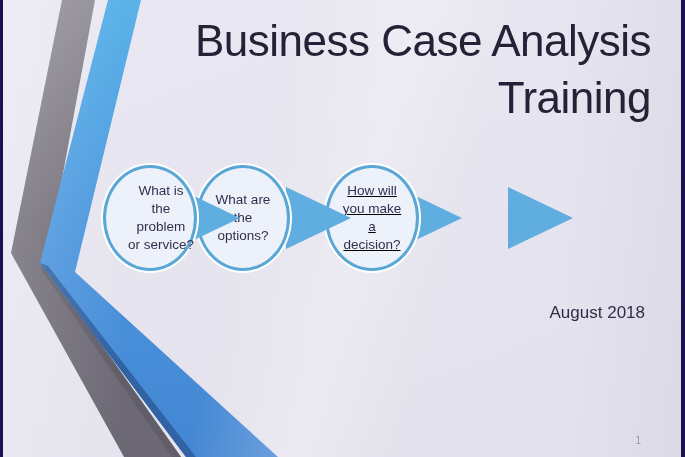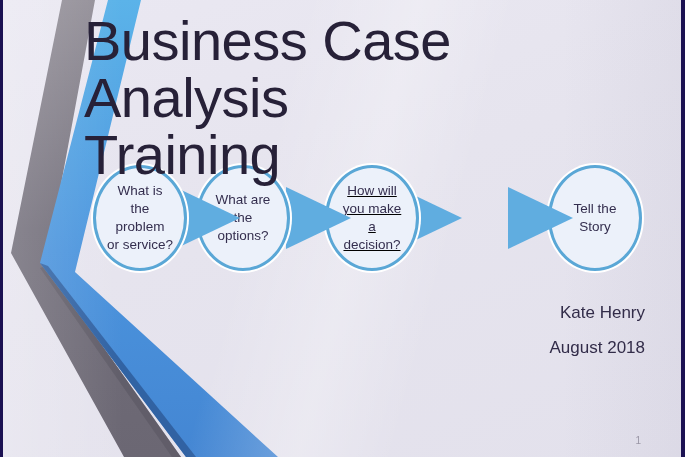--- a/index.html
+++ b/index.html
@@ -14,37 +14,37 @@
     position:absolute;inset:0;z-index:0;pointer-events:none;
     background:
       linear-gradient(105deg,rgba(255,255,255,0) 38%,rgba(255,255,255,0.25) 52%,rgba(255,255,255,0) 64%),
       linear-gradient(90deg,rgba(255,255,255,0.18) 0%,rgba(255,255,255,0) 18%,rgba(120,115,150,0.00) 82%,rgba(120,115,150,0.07) 100%);
   }
   .ribbons{position:absolute;left:0;top:0;z-index:0;}
   .frame-edge{position:absolute;top:0;height:457px;z-index:20;}
   .frame-edge.left{left:0;width:3px;background:#1b1152;}
   .frame-edge.right{right:0;width:4px;background:#1b1152;}
   .title{
-    position:absolute;top:12px;right:41px;z-index:10;
-    width:560px;text-align:left;
-    font-size:56px;line-height:57px;letter-spacing:-0.5px;
+    position:absolute;top:12px;right:34px;z-index:10;
+    width:560px;text-align:right;
+    font-size:44px;line-height:57px;letter-spacing:-0.5px;
     color:#272138;white-space:pre-line;
   }
   .circle{
     position:absolute;top:165px;width:94px;height:106px;
     box-sizing:border-box;border-radius:50%;
     background:#ecf1fa;border:3px solid #5aa7d6;
     box-shadow:0 0 0 2px #ffffff;
     display:flex;align-items:center;justify-content:center;
   }
   .circle .step-label{
     text-align:center;white-space:pre-line;
     font-size:13.5px;line-height:18px;color:#342e4e;
   }
-  .c1{left:93px;z-index:9;}
+  .c1{left:103px;z-index:9;justify-content:flex-end;}
   .c2{left:196px;z-index:7;}
   .c3{left:325px;z-index:5;text-decoration:underline;}
   .c4{left:436px;z-index:3;}
   .c5{left:548px;z-index:1;}
   .arrow{
     position:absolute;top:187px;width:65px;height:62px;
     background:#60ade0;
     clip-path:polygon(0 0,100% 50%,0 100%);
   }
   .a1{left:175px;z-index:8;}
@@ -105,27 +105,22 @@
     <span class="step-label">What are
 the
 options?</span>
   </div>
   <div class="circle c3">
     <span class="step-label">How will
 you make
 a
 decision?</span>
   </div>
-  <div class="circle c5">
-    <span class="step-label">Tell the
-Story</span>
-  </div>
 
   <div class="credits">
-    <div class="credit-line">Kate Henry</div>
     <div class="credit-line">August 2018</div>
   </div>
 
   <div class="slide-number">1</div>
 
   <div class="frame-edge left"></div>
   <div class="frame-edge right"></div>
 
 </div>
 

